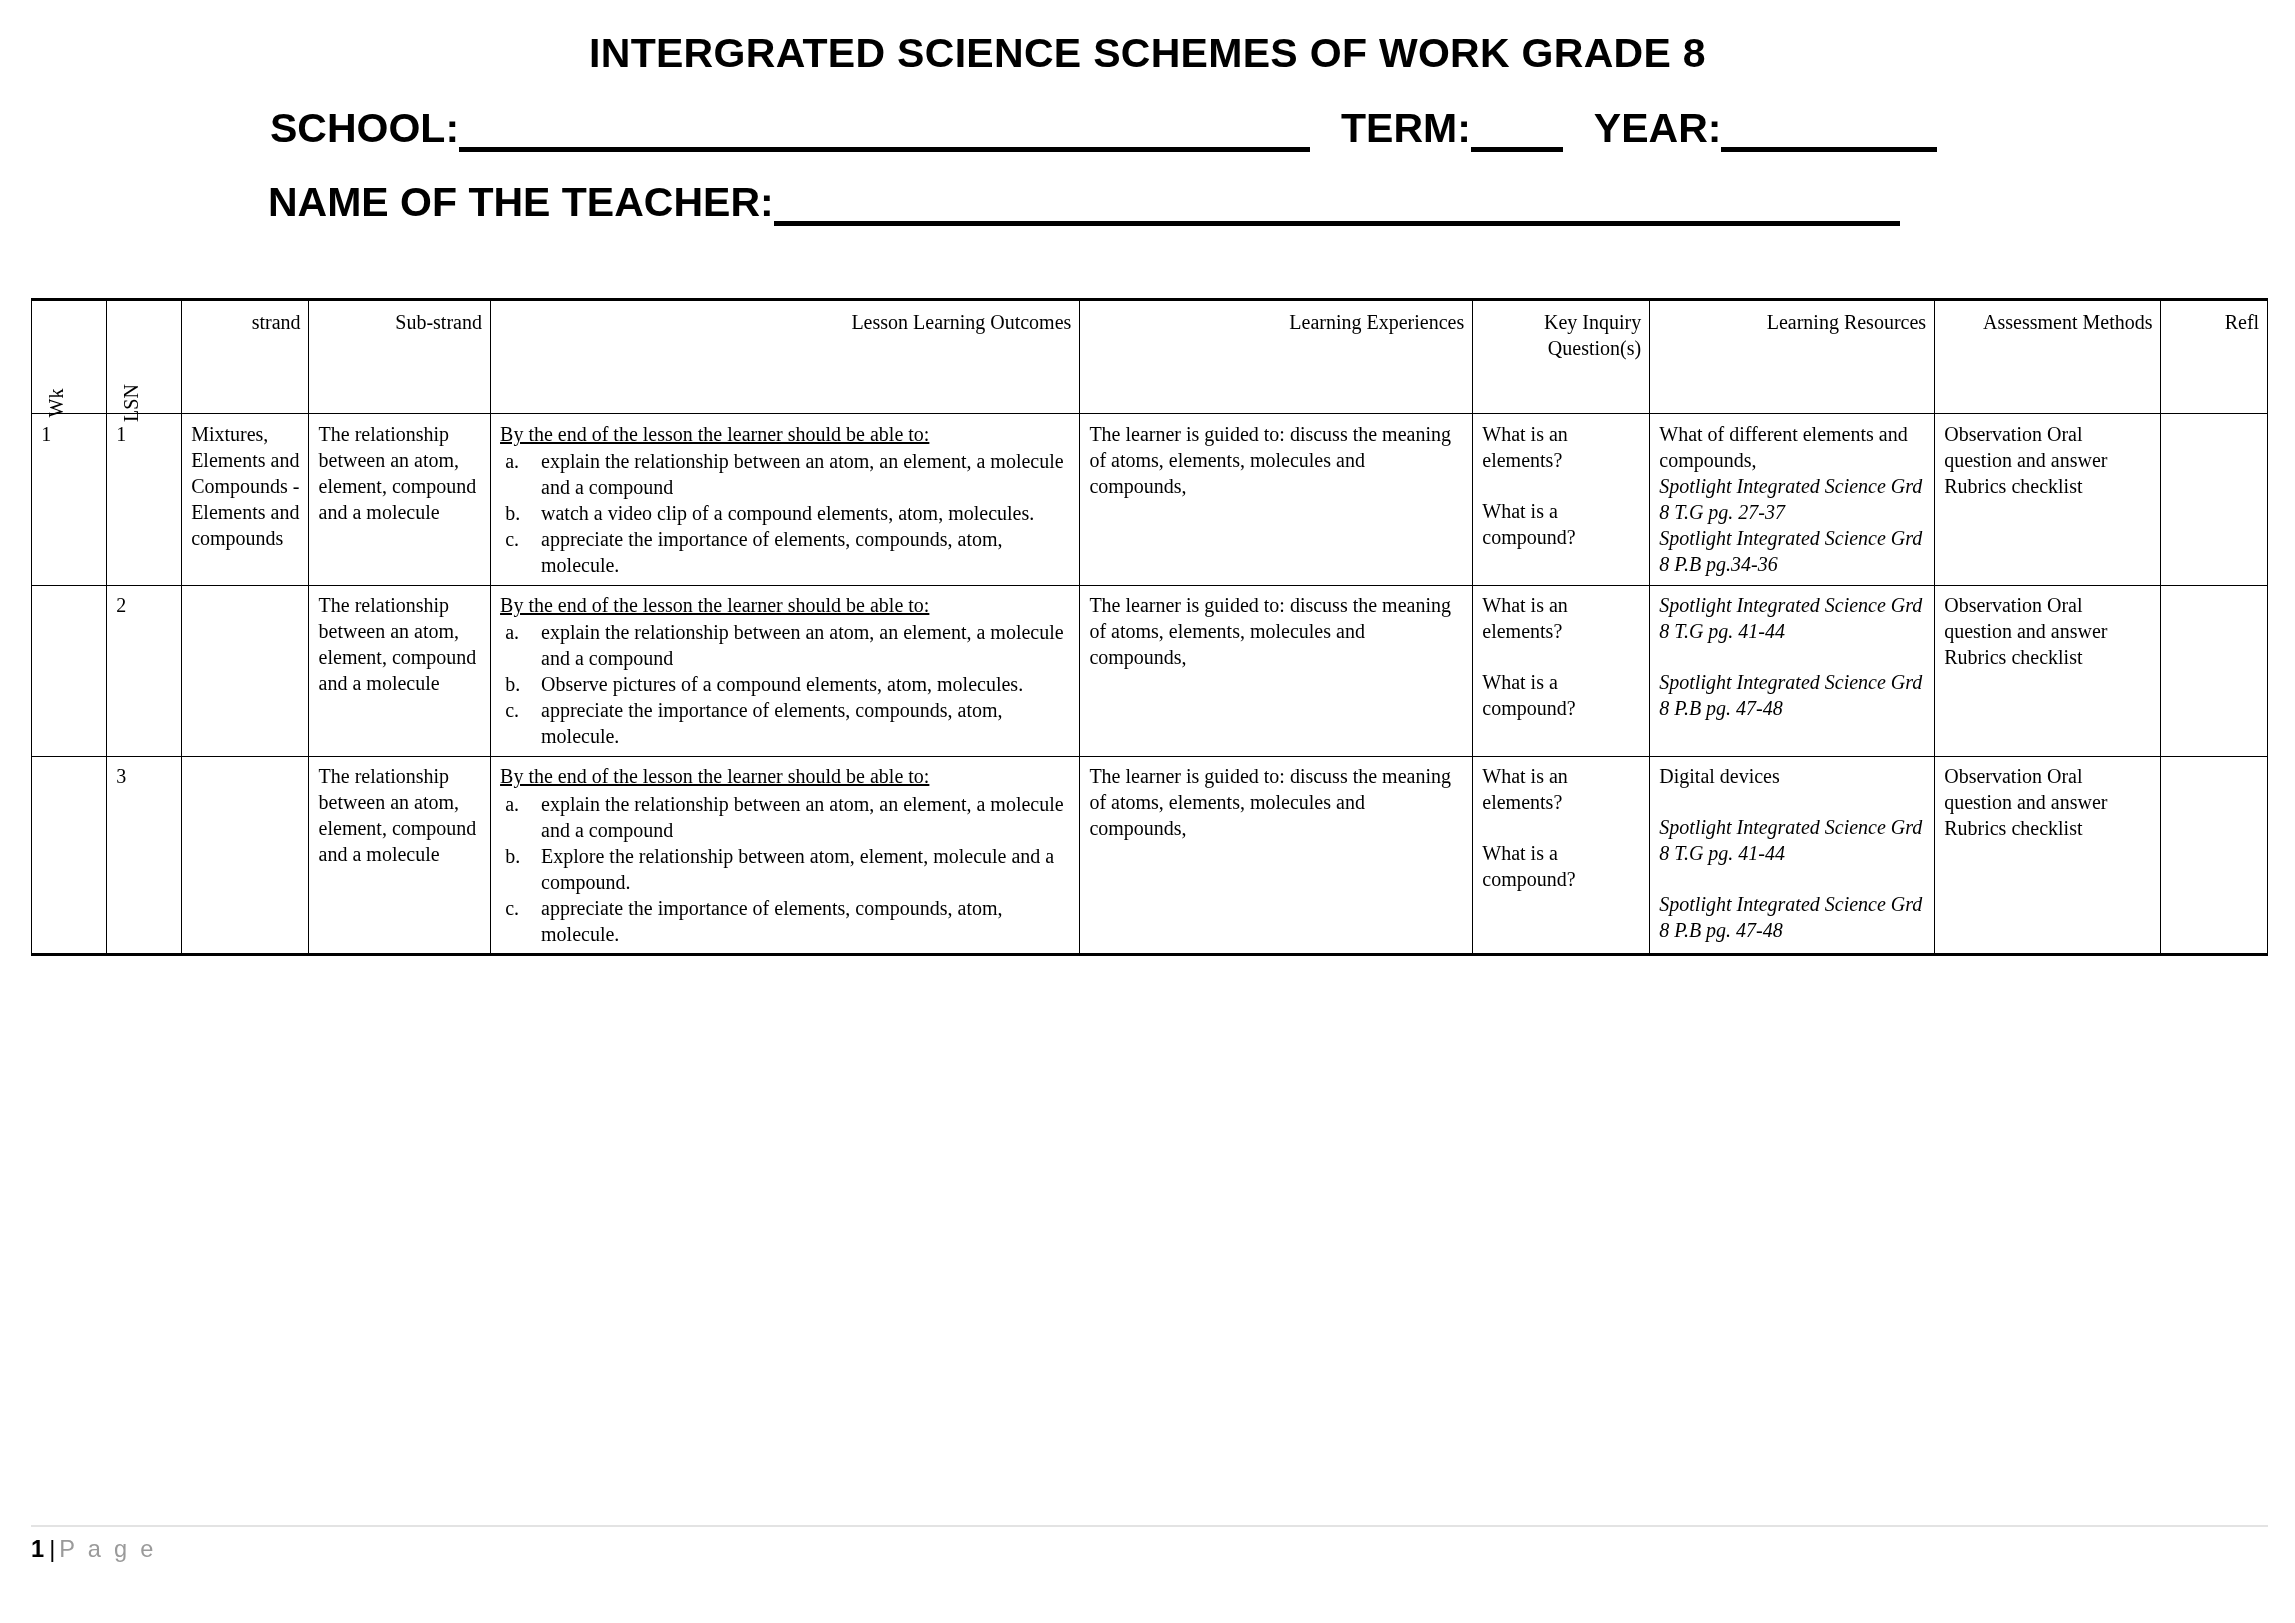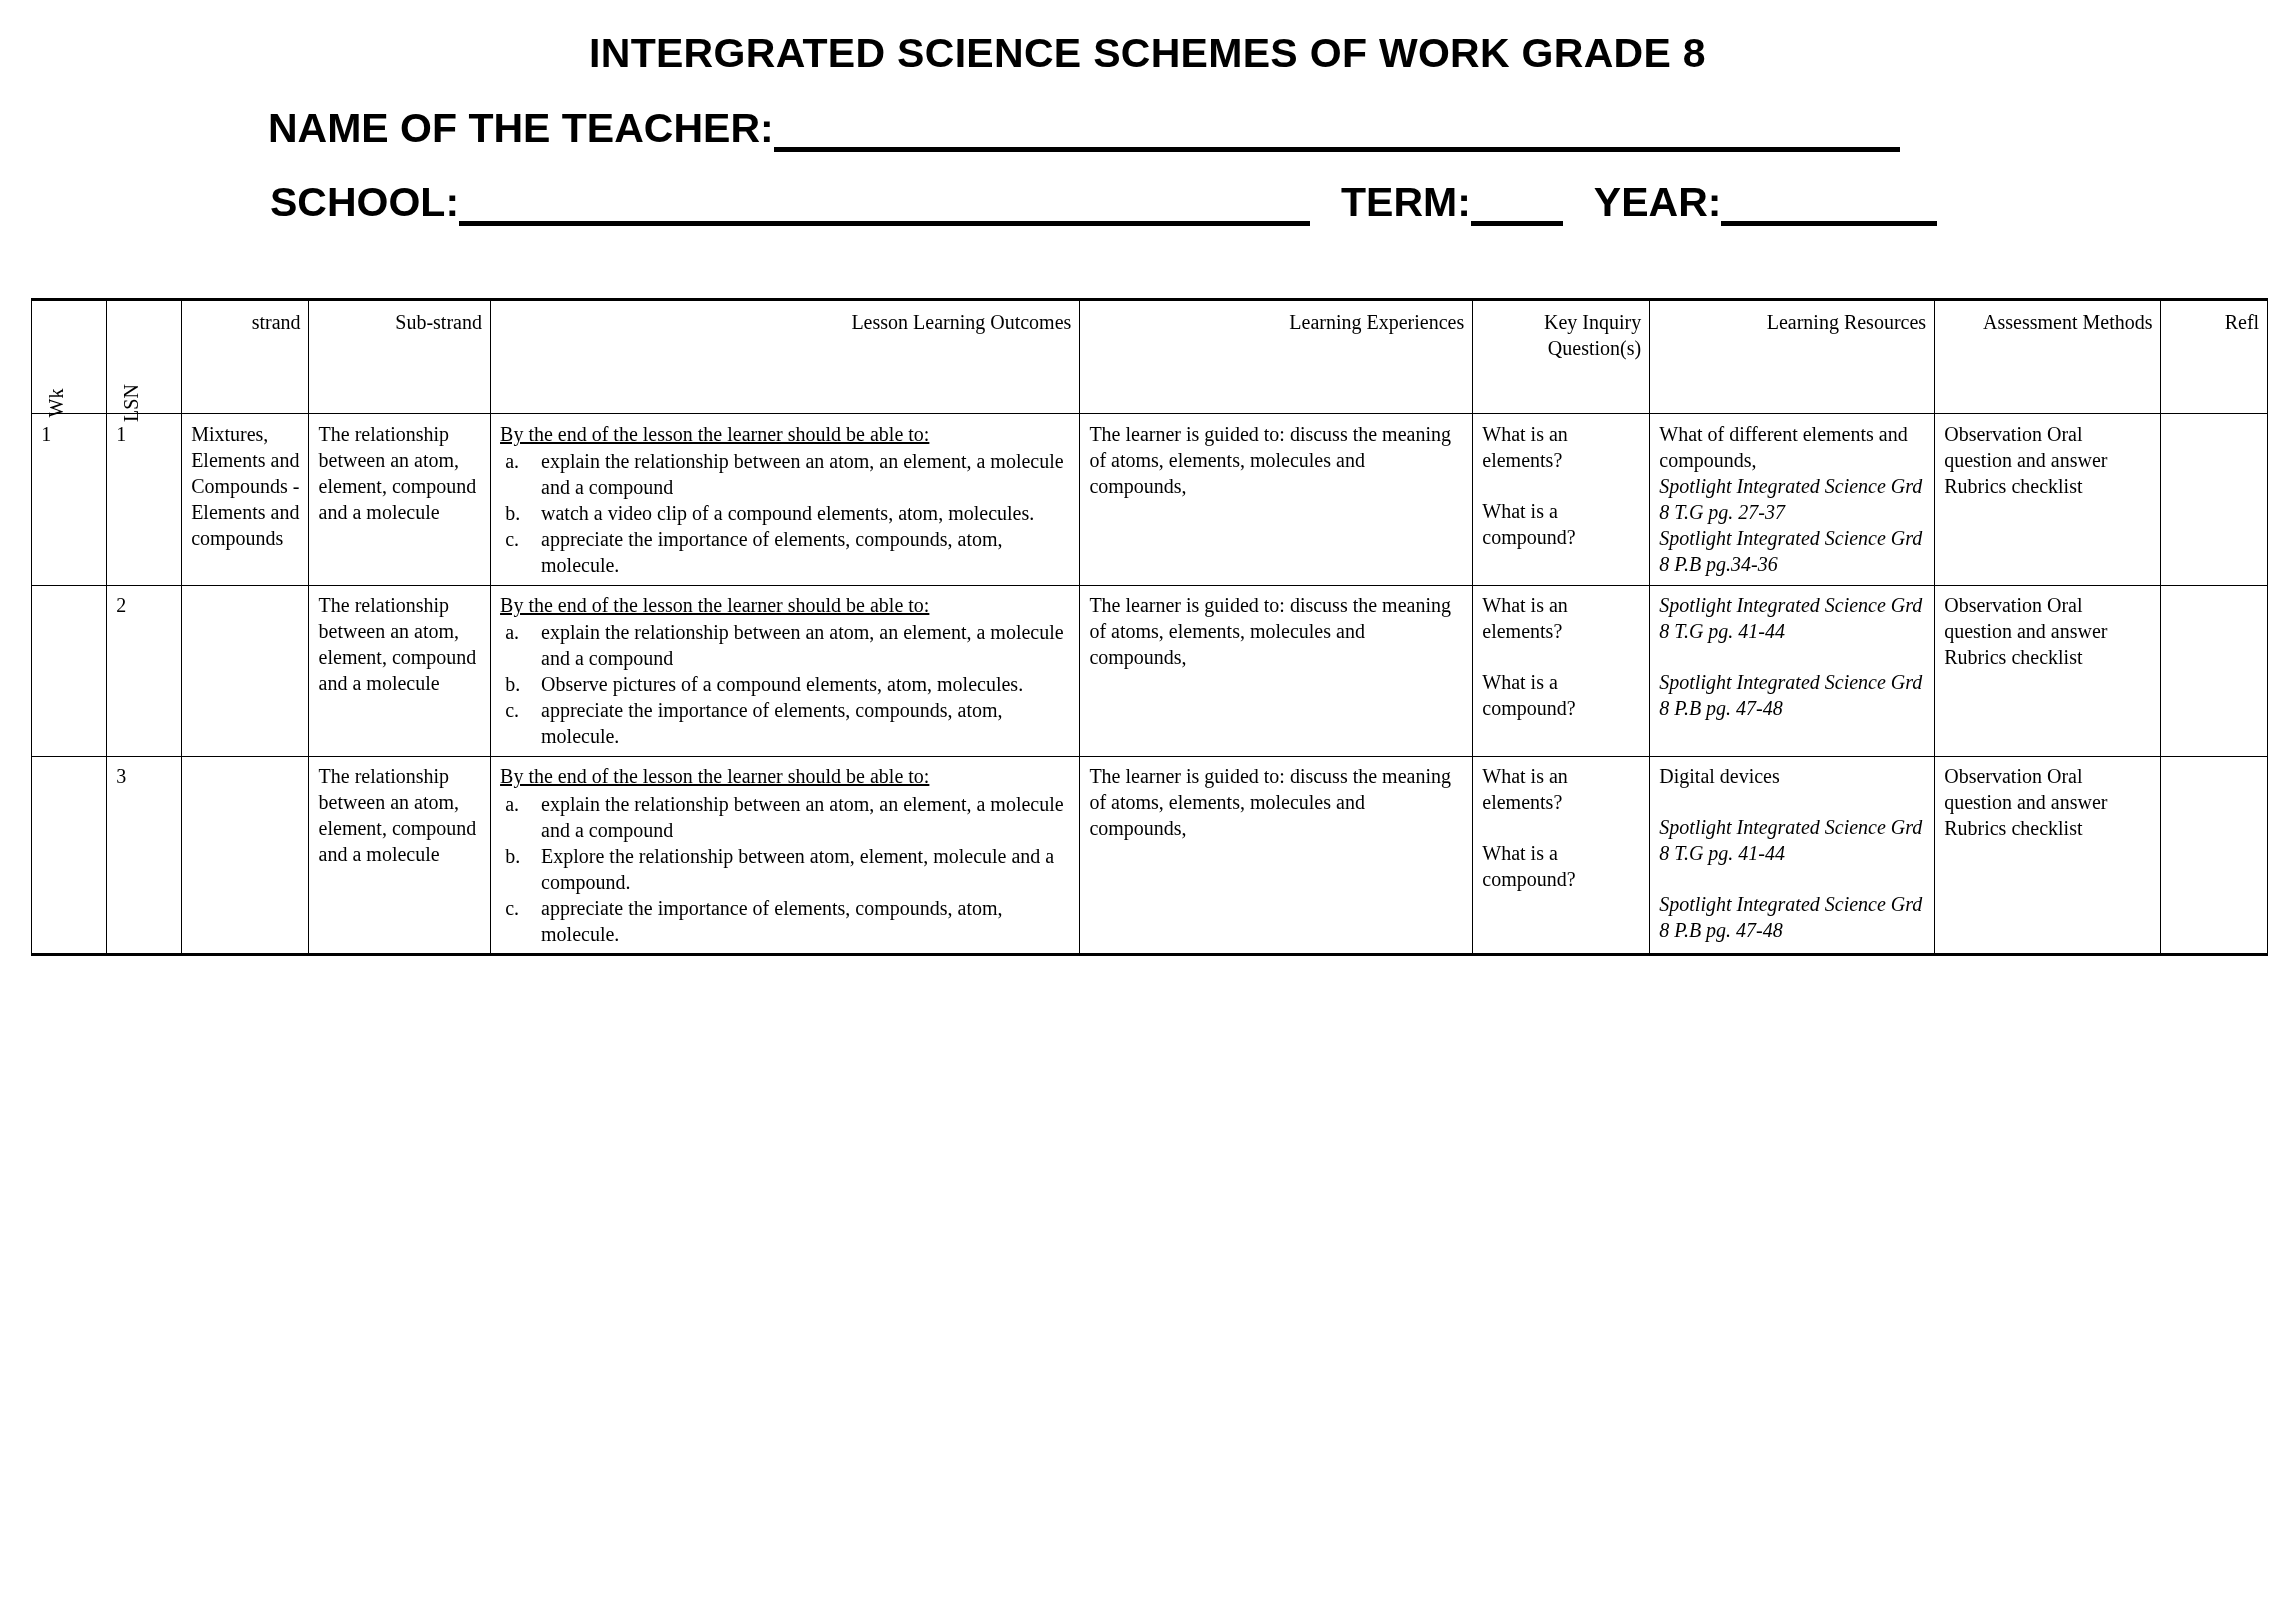--- a/index.html
+++ b/index.html
@@ -163,34 +163,34 @@
     padding: 0 3.9px 0 5.2px;
   }
 </style>
 </head>
 <body>
 
 <div class="page">
 
   <div class="doc-title">INTERGRATED SCIENCE SCHEMES OF WORK GRADE 8</div>
 
-  <div class="hdr-line hdr-line-1">
-    <span>NAME OF THE TEACHER:</span>
-      <span class="blank-rule rule-teacher"></span>
-  </div>
-
   <div class="hdr-line hdr-line-2">
     <span>SCHOOL:</span>
       <span class="blank-rule rule-school"></span>
       <span class="gap-sm"></span>
       <span>TERM:</span>
       <span class="blank-rule rule-term"></span>
       <span class="gap-sm"></span>
       <span>YEAR:</span>
       <span class="blank-rule rule-year"></span>
+  </div>
+
+  <div class="hdr-line hdr-line-1">
+    <span>NAME OF THE TEACHER:</span>
+      <span class="blank-rule rule-teacher"></span>
   </div>
 
   <table class="sow-table">
     <colgroup>
       <col class="c-wk">
         <col class="c-lsn">
         <col class="c-strand">
         <col class="c-sub">
       <col class="c-llo">
         <col class="c-lex">
@@ -297,15 +297,21 @@
             <span class="blk ital">Spotlight Integrated Science Grd 8 T.G pg. 41-44</span>
             <span class="spacer"></span>
             <span class="blk ital">Spotlight Integrated Science Grd 8 P.B pg. 47-48</span>
           </td>
           <td>Observation Oral question and answer Rubrics checklist</td>
           <td></td>
         </tr>
       </tbody>
   </table>
 
+  <div class="footer">
+    <div class="footer-rule"></div>
+    <div class="footer-text">
+      <span class="pg">1</span><span class="bar">|</span><span>P a g e</span>
+    </div>
+  </div>
 
 </div>
 
 
 </body></html>

